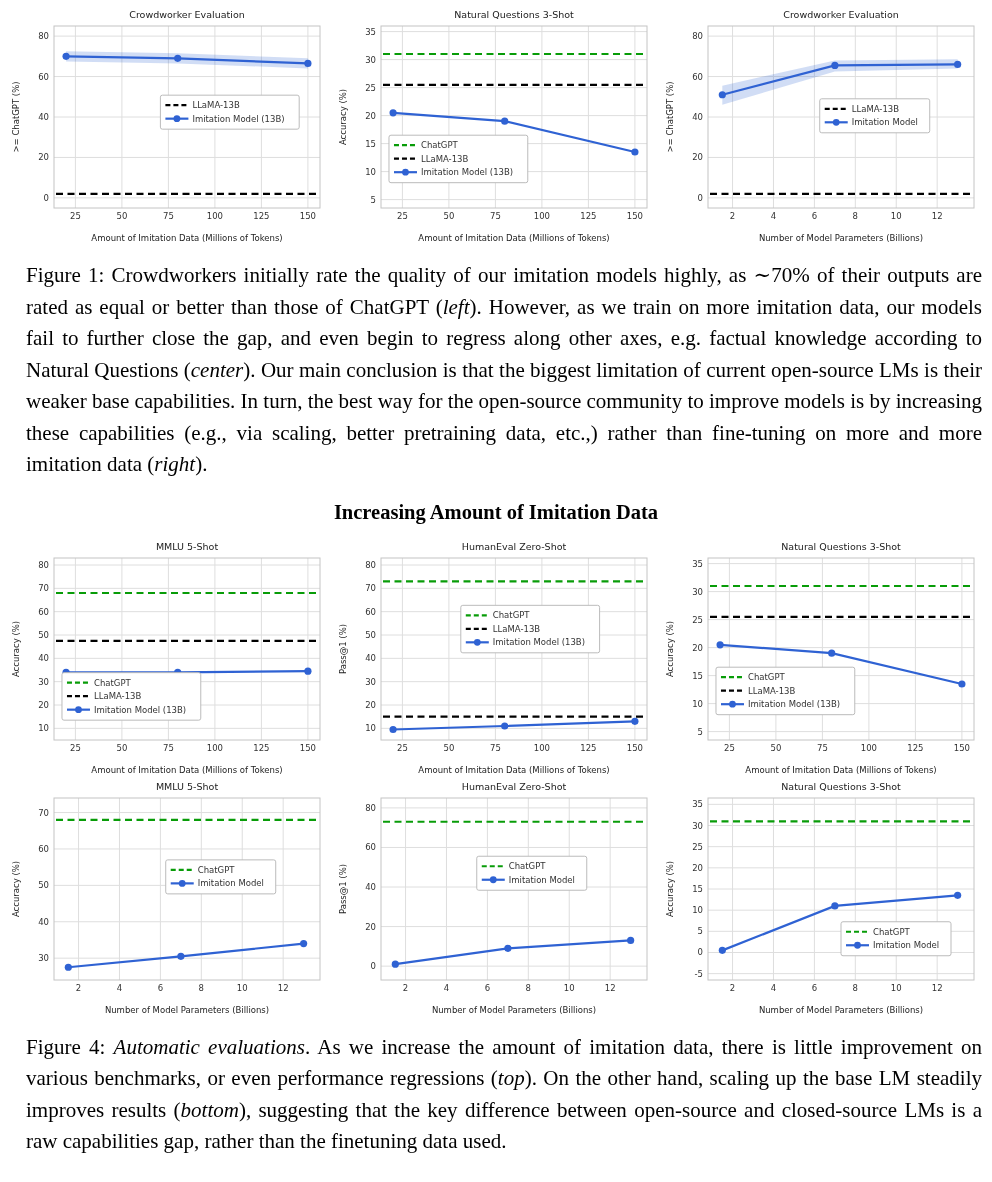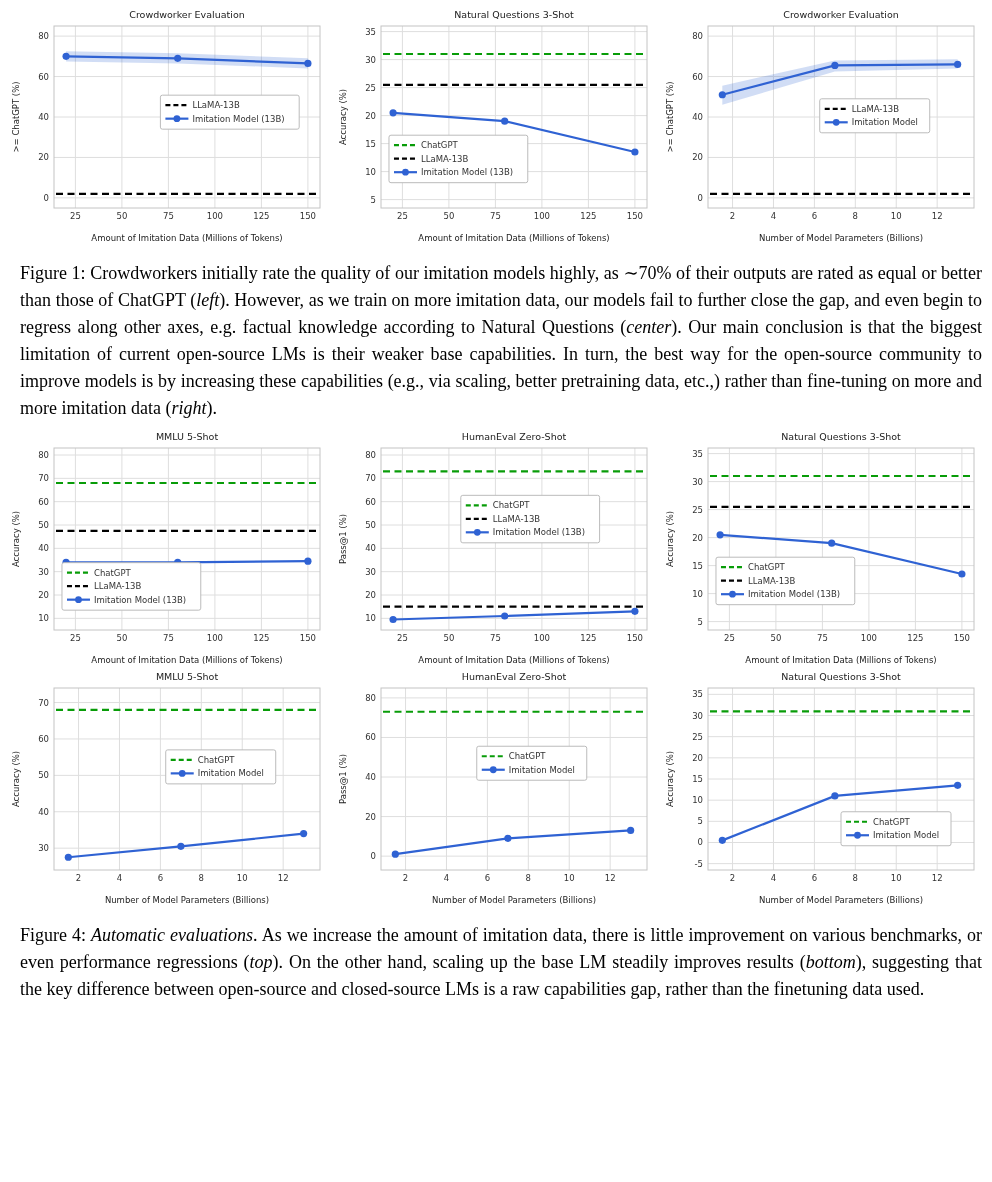--- a/index.html
+++ b/index.html
@@ -3,22 +3,22 @@
 <meta charset="utf-8">
 <style>
   html,body{margin:0;padding:0;background:#ffffff;}
   .page{width:992px;margin:0 auto;padding:6px 8px 10px 8px;box-sizing:border-box;background:#fff;}
   .chart-row{display:flex;justify-content:space-between;align-items:flex-start;}
   figure.chart{margin:0;padding:0;width:322px;height:240px;}
   svg{display:block;}
   .tick{font-family:"DejaVu Sans",sans-serif;font-size:8.5px;fill:#333333;}
   .alabel{font-family:"DejaVu Sans",sans-serif;font-size:8.5px;fill:#222222;}
   .ctitle{font-family:"DejaVu Sans",sans-serif;font-size:9.5px;fill:#222222;}
-  .caption{font-family:"Liberation Serif","DejaVu Serif",serif;font-size:18px;line-height:1.5;
-           color:#000;text-align:justify;margin:14px 2px 6px 12px;}
+  .caption{font-family:"Liberation Serif","DejaVu Serif",serif;font-size:21px;line-height:1.5;
+           color:#000;text-align:justify;margin:14px 2px 6px 18px;}
   .section-heading{font-family:"Liberation Serif","DejaVu Serif",serif;font-size:20.5px;font-weight:bold;
            text-align:center;color:#000;margin:20px 0 14px 0;}
 </style>
 </head>
 <body>
 
 <main class="page">
 
   <section class="chart-row">
     <figure class="chart">
@@ -150,20 +150,21 @@
           <text x="189.72" y="105.8" class="tick">LLaMA-13B</text>
           <line x1="162.72" y1="116.3" x2="185.72" y2="116.3" stroke="#2f62d3" stroke-width="2.2"></line>
           <circle cx="174.22" cy="116.3" r="3.4" fill="#2f62d3"></circle>
           <text x="189.72" y="119.3" class="tick">Imitation Model</text>
         </svg>
       </figure>
   </section>
 
   <p class="caption"><span>Figure 1: Crowdworkers initially rate the quality of our imitation models highly, as ∼70% of their outputs are rated as equal or better than those of ChatGPT (</span><i>left</i><span>). However, as we train on more imitation data, our models fail to further close the gap, and even begin to regress along other axes, e.g. factual knowledge according to Natural Questions (</span><i>center</i><span>). Our main conclusion is that the biggest limitation of current open-source LMs is their weaker base capabilities. In turn, the best way for the open-source community to improve models is by increasing these capabilities (e.g., via scaling, better pretraining data, etc.,) rather than fine-tuning on more and more imitation data (</span><i>right</i><span>).</span></p>
 
+  <h2 class="section-heading">Increasing Amount of Imitation Data</h2>
 
   <section class="chart-row">
     <figure class="chart">
         <svg viewBox="0 0 322 240" width="322" height="240" xmlns="http://www.w3.org/2000/svg">
           <line x1="67.39160839160839" y1="20" x2="67.39160839160839" y2="202" stroke="#dedede" stroke-width="1"></line>
           <line x1="113.8951048951049" y1="20" x2="113.8951048951049" y2="202" stroke="#dedede" stroke-width="1"></line>
           <line x1="160.3986013986014" y1="20" x2="160.3986013986014" y2="202" stroke="#dedede" stroke-width="1"></line>
           <line x1="206.9020979020979" y1="20" x2="206.9020979020979" y2="202" stroke="#dedede" stroke-width="1"></line>
           <line x1="253.4055944055944" y1="20" x2="253.4055944055944" y2="202" stroke="#dedede" stroke-width="1"></line>
           <line x1="299.9090909090909" y1="20" x2="299.9090909090909" y2="202" stroke="#dedede" stroke-width="1"></line>

